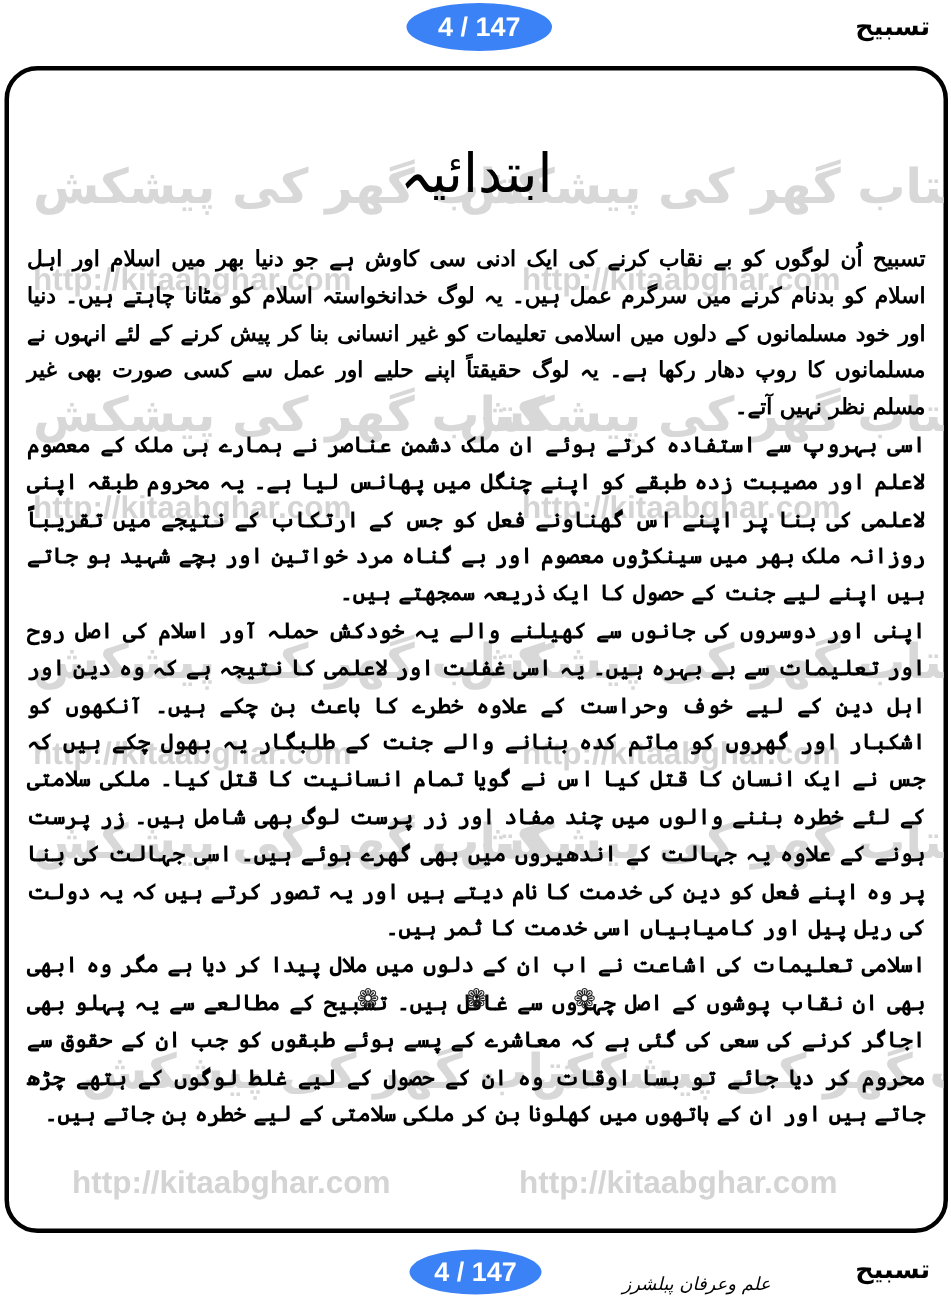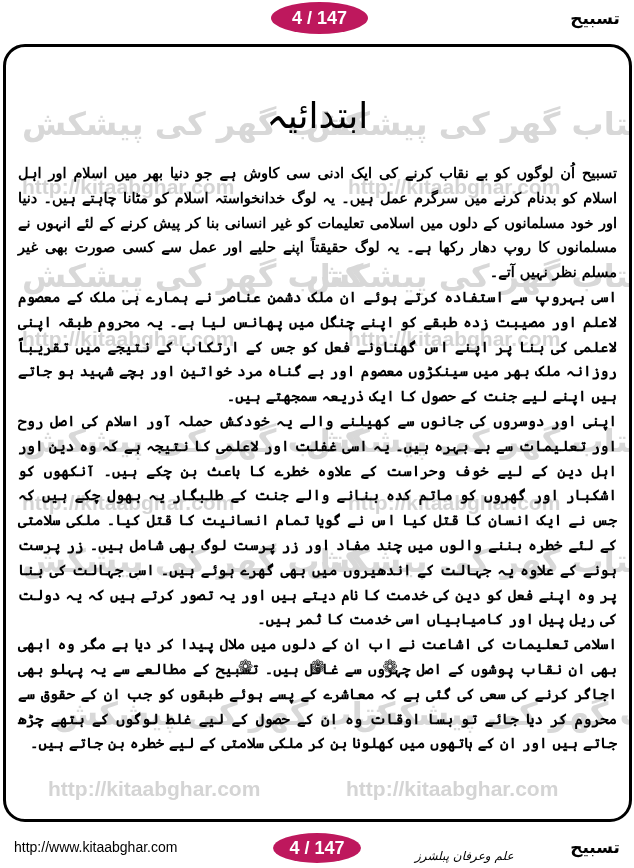--- a/index.html
+++ b/index.html
@@ -6,21 +6,21 @@
   body {
     width: 634px; height: 868px; background: #ffffff; position: relative; overflow: hidden;
     font-family: "DejaVu Sans", sans-serif; color: #000;
   }
   .header, .footer { position: absolute; left: 0; width: 634px; }
   .header { top: 0; height: 40px; }
   .footer { top: 825px; height: 43px; }
   .hdr-right { position: absolute; right: 14px; top: 8px; font-size: 17px; font-weight: bold; direction: rtl; }
   .hdr-left { position: absolute; left: 22px; top: 8px; font-size: 17px; font-weight: bold; direction: rtl; }
   .pill {
-    position: absolute; background: #be185d; color: #fff; border-radius: 50%;
+    position: absolute; background: #3b82f6; color: #fff; border-radius: 50%;
     font-family: "Liberation Sans", sans-serif; font-weight: bold; text-align: center;
   }
   .hdr-pill { left: 271px; top: 2px; width: 97px; height: 32px; line-height: 32px; font-size: 18px; }
   .ftr-pill { left: 273px; top: 8px; width: 88px; height: 30px; line-height: 30px; font-size: 18px; }
   .ftr-url { position: absolute; left: 14px; top: 14px; font-family: "Liberation Sans", sans-serif; font-size: 14px; }
   .ftr-pub { position: absolute; left: 415px; top: 24px; font-size: 12px; direction: rtl; font-style: italic; }
   .ftr-right { position: absolute; right: 14px; top: 12px; font-size: 17px; font-weight: bold; direction: rtl; }
 
   .frame {
     position: absolute; left: 3px; top: 44px; width: 623px; height: 772px;
@@ -82,17 +82,16 @@
   </div>
 
   <div class="ornaments">
     <span class="orn">❁</span>
     <span class="orn">❁</span>
     <span class="orn">❁</span>
   </div>
 </div>
 
 <div class="footer">
-  <div class="ftr-url">http://www.kitaabghar.com</div>
   <div class="pill ftr-pill">4 / 147</div>
   <div class="ftr-pub">علم وعرفان پبلشرز</div>
   <div class="ftr-right">تسبیح</div>
 </div>
 
 </body></html>

